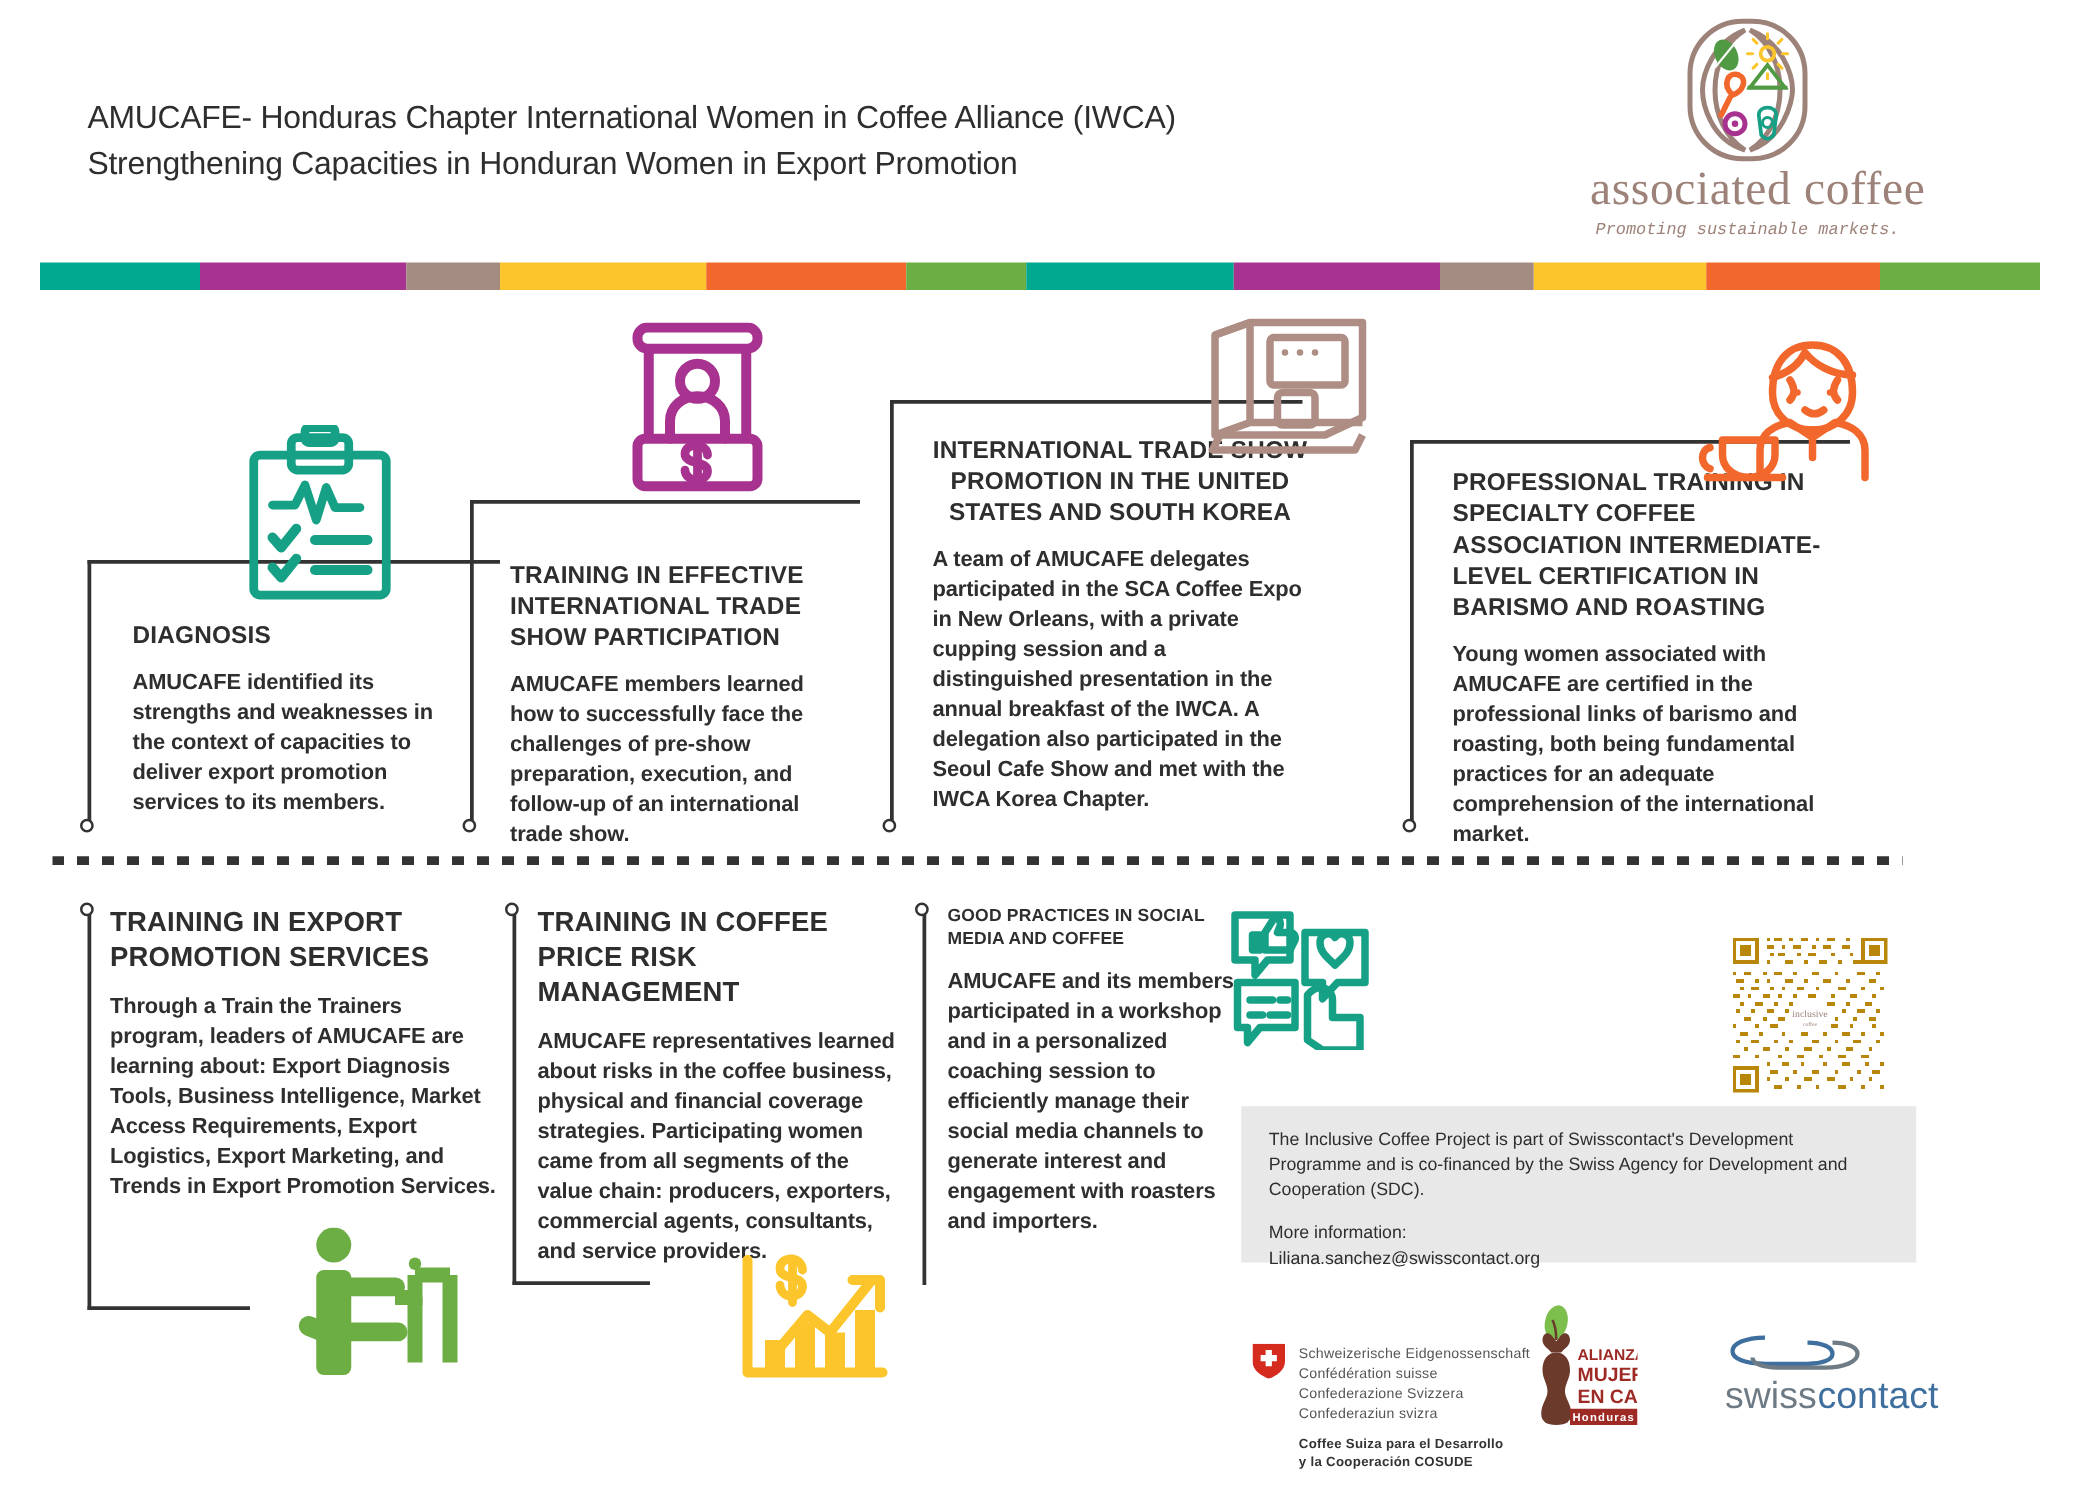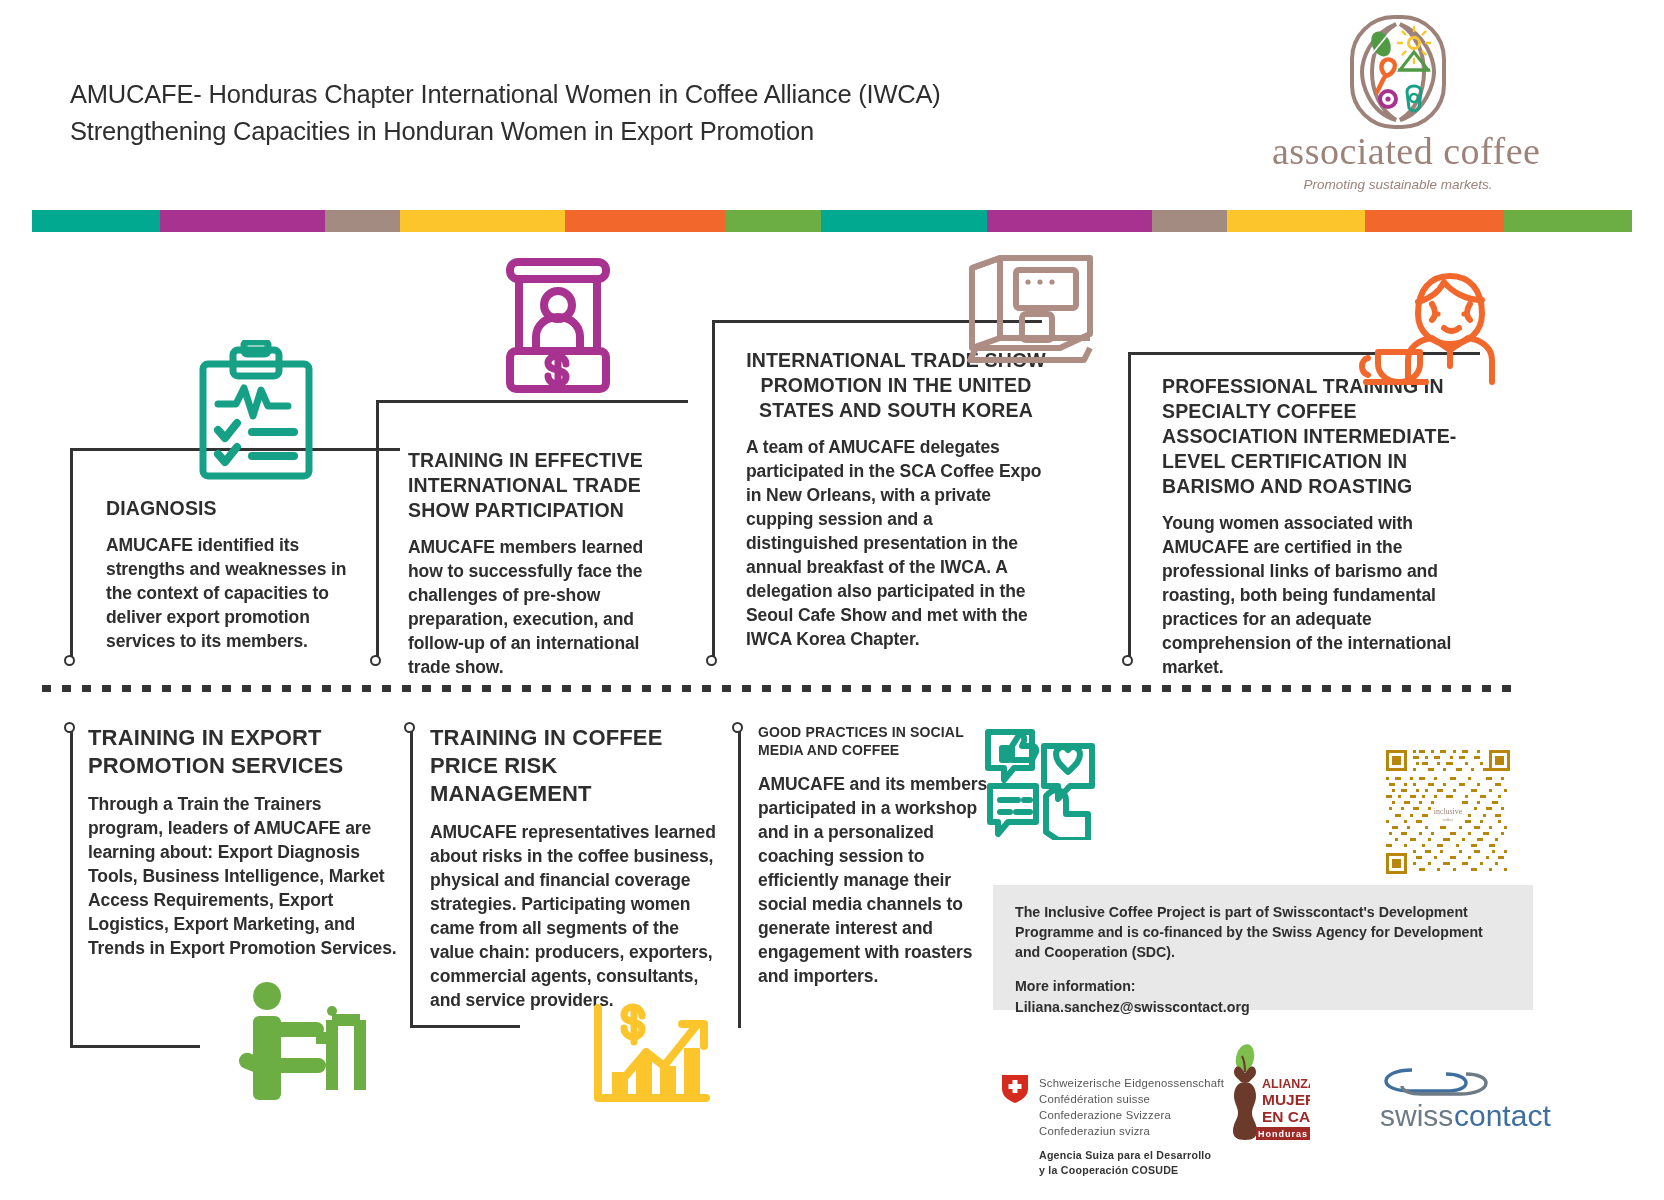--- a/index.html
+++ b/index.html
@@ -40,21 +40,21 @@
   .logo-word {
     font-family: "Liberation Serif", serif;
     font-size: 38px;
     color: #9d8279;
     letter-spacing: 0.5px;
     line-height: 1.0;
     margin-top: 2px;
     white-space: nowrap;
   }
   .logo-tag {
-    font-family: Liberation Sans, sans-serif;
+    font-family: Liberation Mono, monospace;
     font-style: italic;
     font-size: 13.5px;
     color: #9d8279;
     margin-top: 7px;
     white-space: nowrap;
   }
 
   
   .colorbar {
     position: absolute;
@@ -112,21 +112,21 @@
   
   .note-box {
     position: absolute;
     left: 993px; top: 885px;
     width: 540px; height: 125px;
     background: #e8e8e8;
     padding: 17px 22px;
   }
   .note-box p {
     font-size: 14.2px;
-    font-weight: bold;
+    font-weight: normal;
     color: #2e2e2e;
     line-height: 1.42;
   }
   .note-box .spacer { height: 14px; }
 
   
   .swiss-logo {
     position: absolute; left: 1002px; top: 1075px;
     display: flex; align-items: flex-start;
   }
@@ -539,21 +539,21 @@
   <div class="swiss-logo">
     <svg class="swiss-cross" viewBox="0 0 26 28">
       <path d="M0 0 h26 v14 c0 8 -8 12 -13 14 c-5 -2 -13 -6 -13 -14 Z" fill="#d52b1e"></path>
       <path d="M10.5 5 h5 v4 h4 v5 h-4 v4 h-5 v-4 h-4 v-5 h4 Z" fill="#ffffff"></path>
     </svg>
     <div class="swiss-text">
       <div>Schweizerische Eidgenossenschaft</div>
       <div>Confédération suisse</div>
       <div>Confederazione Svizzera</div>
       <div>Confederaziun svizra</div>
-      <div class="cosude">Agencia Suiza para el Desarrollo</div>
+      <div class="cosude">Coffee Suiza para el Desarrollo</div>
       <div class="cosude" style="margin-top:0;">y la Cooperación COSUDE</div>
     </div>
   </div>
 
   <svg class="amuc-logo" viewBox="0 0 82 100">
     <g>
       <ellipse cx="17" cy="16" rx="9" ry="14" transform="rotate(12 17 16)" fill="#7cbf4c"></ellipse>
       <path d="M17 30 c0 -8 -1 -12 -3 -16" stroke="#6b3a2a" stroke-width="2" fill="none"></path>
       <path d="M6 30 c0 -5 4 -7 7 -4 l4 5 l4 -5 c3 -3 7 -1 7 4 c0 5 -5 7 -7 10 h-8 c-2 -3 -7 -5 -7 -10 Z" fill="#6b3a2a"></path>
       <path d="M17 40 c7 0 11 6 11 14 c0 7 -4 11 -4 17 c0 6 5 10 5 18 c0 6 -4 9 -12 9 c-8 0 -12 -3 -12 -9 c0 -8 5 -12 5 -18 c0 -6 -4 -10 -4 -17 c0 -8 4 -14 11 -14 Z" fill="#6b3a2a"></path>

